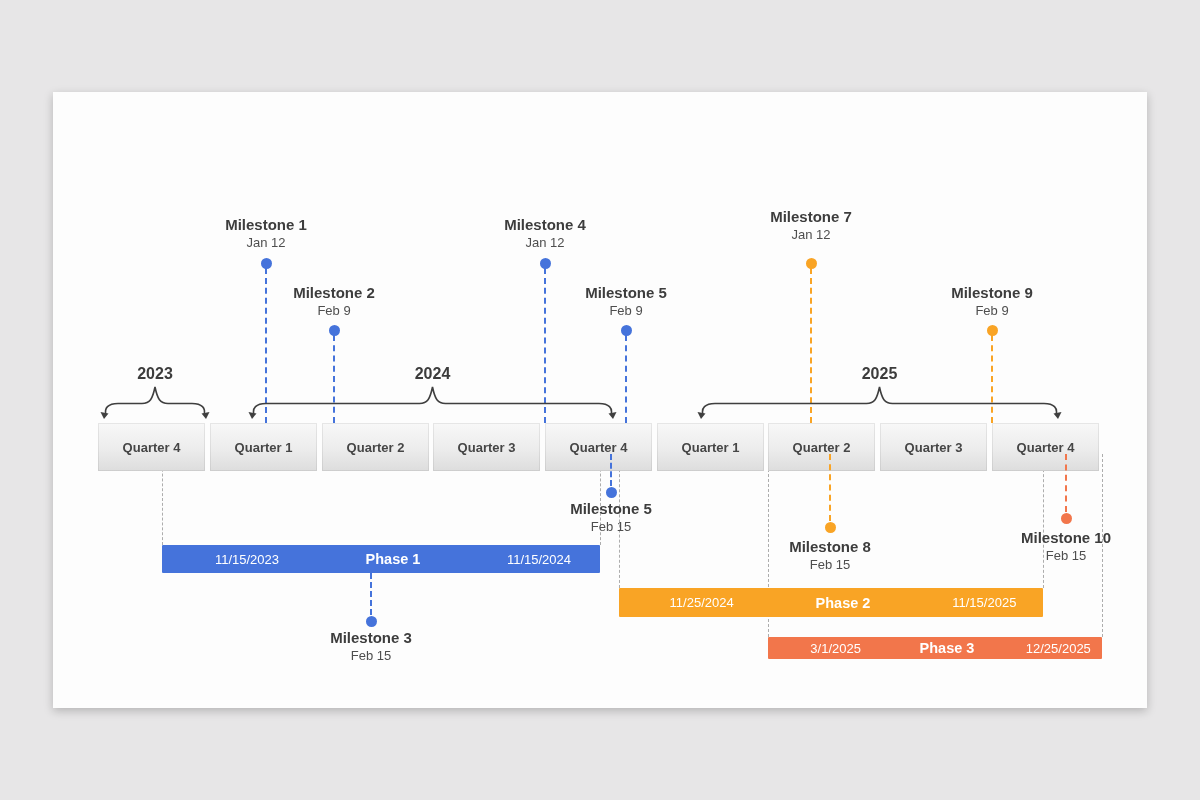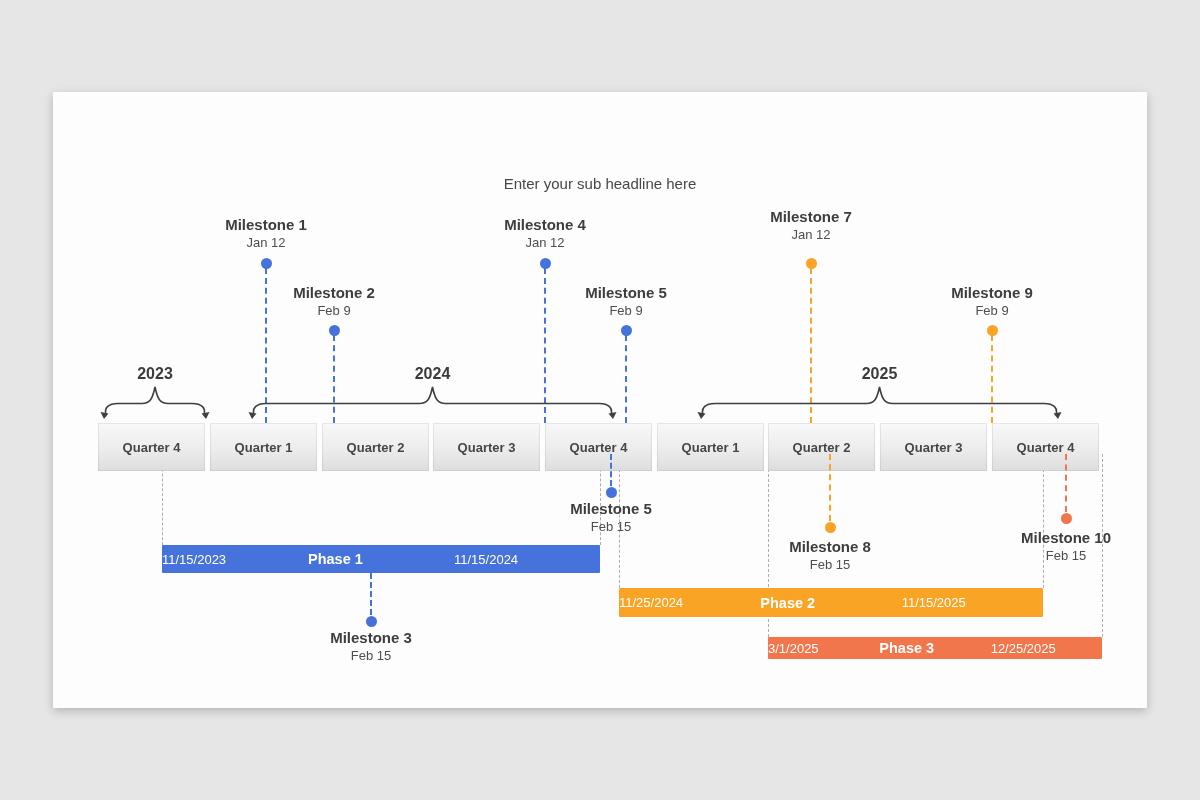--- a/index.html
+++ b/index.html
@@ -21,30 +21,29 @@
            display:flex; align-items:center; justify-content:center;
            font-size:13px; font-weight:bold; color:#464646; z-index:2; }
   .guide { position:absolute; width:0; border-left:1px dashed #ADADAD; z-index:1; }
   .ms-line { position:absolute; width:0; border-left:2px dashed currentColor; z-index:2; }
   .ms-dot { position:absolute; width:11px; height:11px; border-radius:50%; z-index:3; }
   .ms-label { position:absolute; width:150px; text-align:center; z-index:5; }
   .ms-name { font-size:15px; font-weight:bold; color:#3D3D3D; line-height:18px; }
   .ms-date { font-size:13px; color:#4E4E4E; line-height:17px; }
   .phase-bar { position:absolute; display:grid; grid-template-columns:1fr 1fr 1fr;
                align-items:center; color:#FFFFFF; z-index:3; border-radius:1px; }
-  .phase-bar span { text-align:left; font-size:13px; }
+  .phase-bar span { text-align:center; font-size:13px;margin-left:24px; }
   .phase-bar .phase-name { font-size:14.5px; font-weight:bold; }
 </style>
 </head>
 <body style="background: rgb(231, 230, 231);">
 
 <div class="stage" style="background: rgb(231, 230, 231);">
   <div class="slide" style="background: rgb(253, 253, 253);"></div>
 
-  <div class="subtitle">Enter your sub headline here</div>
 
   <svg class="overlay-svg" viewBox="0 0 1200 800">
       <path d="M 106 415 C 104 408 108 403.5 118 403.5 L 142 403.5 C 150 403.5 152.5 399 155 387 C 157.5 399 160 403.5 168 403.5 L 192 403.5 C 202 403.5 206 408 204 415" fill="none" stroke="#3F3F3F" stroke-width="1.6"></path>
       <path d="M 104 419 L 100.5 412 L 108.5 413.5 Z" fill="#3F3F3F"></path>
       <path d="M 206 419 L 209.5 412 L 201.5 413.5 Z" fill="#3F3F3F"></path>
       <path d="M 254 415 C 252 408 256 403.5 266 403.5 L 419.5 403.5 C 427.5 403.5 430 399 432.5 387 C 435 399 437.5 403.5 445.5 403.5 L 599 403.5 C 609 403.5 613 408 611 415" fill="none" stroke="#3F3F3F" stroke-width="1.6"></path>
       <path d="M 252 419 L 248.5 412 L 256.5 413.5 Z" fill="#3F3F3F"></path>
       <path d="M 613 419 L 616.5 412 L 608.5 413.5 Z" fill="#3F3F3F"></path>
       <path d="M 703 415 C 701 408 705 403.5 715 403.5 L 866.5 403.5 C 874.5 403.5 877 399 879.5 387 C 882 399 884.5 403.5 892.5 403.5 L 1044 403.5 C 1054 403.5 1058 408 1056 415" fill="none" stroke="#3F3F3F" stroke-width="1.6"></path>
       <path d="M 701 419 L 697.5 412 L 705.5 413.5 Z" fill="#3F3F3F"></path>

